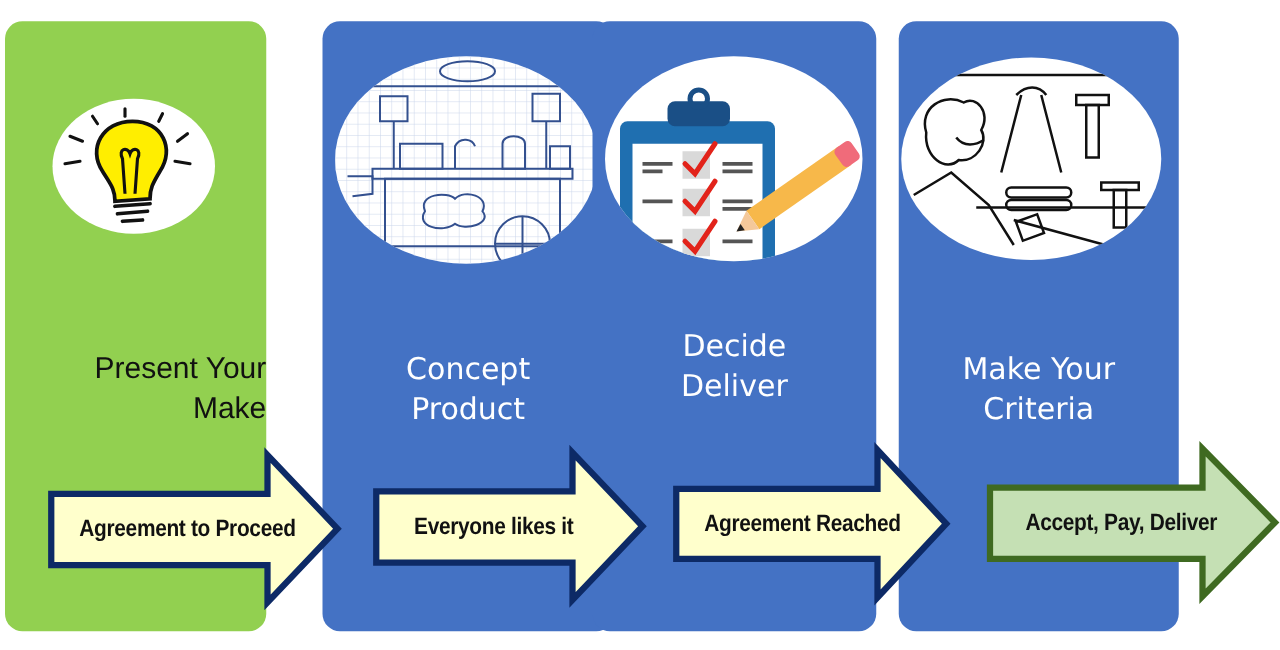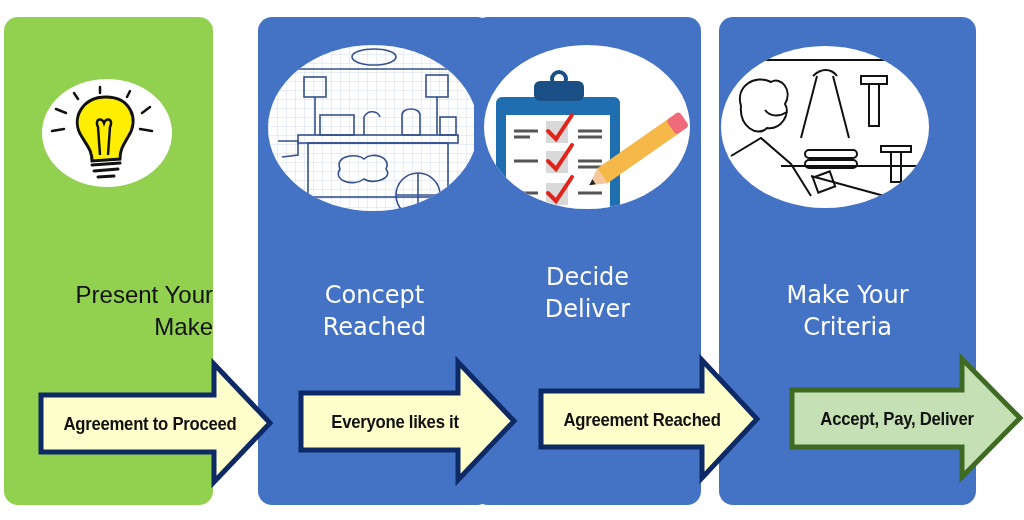--- a/index.html
+++ b/index.html
@@ -68,21 +68,21 @@
         <path d="M72 124 C66 110 90 108 96 114 C104 106 124 112 118 124 C126 134 104 140 96 134 C86 142 64 136 72 124 Z"></path>
         <circle cx="150" cy="150" r="22"></circle>
           <line x1="150" y1="128" x2="150" y2="166"></line>
           <line x1="128" y1="150" x2="172" y2="150"></line>
         <path d="M10 96 L30 96 L30 110 L14 112"></path>
       </g>
     </svg>
   </div>
   <div class="title" style="top:262px;">
     <div>Concept</div>
-    <div>Reached</div>
+    <div>Product</div>
   </div>
 </div>
 
 <div class="panel p-blue" style="left:474px;width:227px;">
   <div class="oval" style="left:10px;top:28px;width:206px;height:164px;">
     <svg width="206" height="164" viewBox="0 0 206 164">
       <rect x="12" y="52" width="124" height="134" rx="6" fill="#1f6fb0"></rect>
       <rect x="22" y="70" width="104" height="120" fill="#ffffff"></rect>
       <rect x="50" y="36" width="50" height="20" rx="6" fill="#1a4f86"></rect>
       <circle cx="75" cy="34" r="7" fill="none" stroke="#1a4f86" stroke-width="4"></circle>
@@ -120,21 +120,21 @@
         <polygon points="102,106 102,112 96,109" fill="#222"></polygon>
       </g>
     </svg>
   </div>
   <div class="title" style="top:244px;">
     <div>Decide</div>
     <div>Deliver</div>
   </div>
 </div>
 
-<div class="panel p-blue" style="left:719px;width:245px;padding-left:12px;">
+<div class="panel p-blue" style="left:719px;width:224px;">
   <div class="oval" style="left:2px;top:29px;width:208px;height:162px;">
     <svg width="208" height="162" viewBox="0 0 208 162">
       <g fill="none" stroke="#111" stroke-width="2">
         <line x1="40" y1="14" x2="200" y2="14"></line>
         <line x1="60" y1="120" x2="200" y2="120"></line>
         <path d="M96 30 L80 92 M112 30 L128 92 M92 30 C100 22 110 22 116 30"></path>
         <rect x="140" y="30" width="26" height="8"></rect>
           <rect x="148" y="38" width="10" height="42"></rect>
         <rect x="84" y="104" width="52" height="8" rx="4"></rect>
           <rect x="84" y="114" width="52" height="8" rx="4"></rect>

